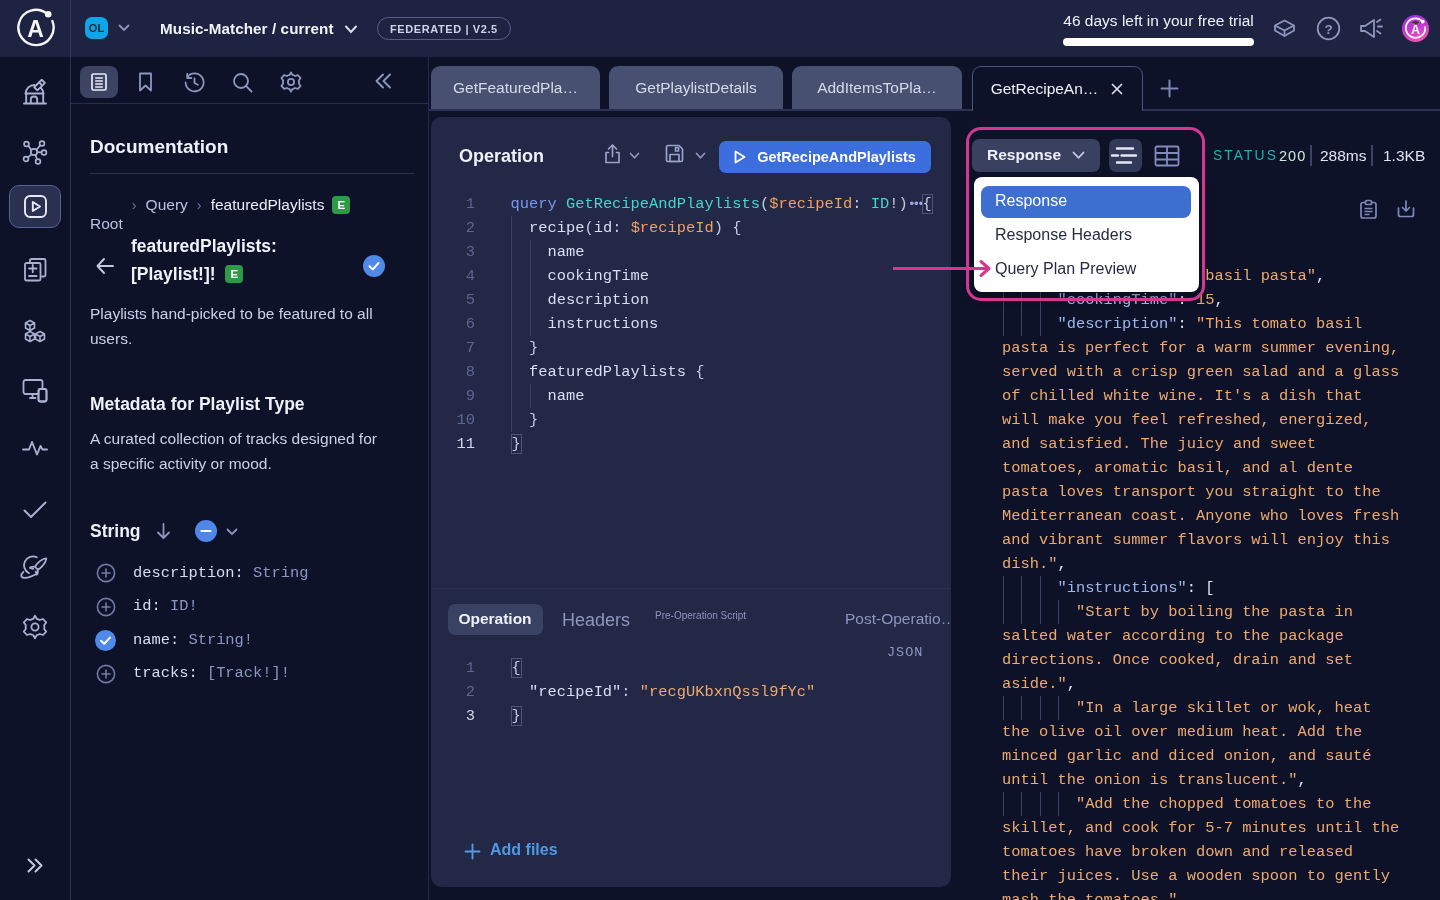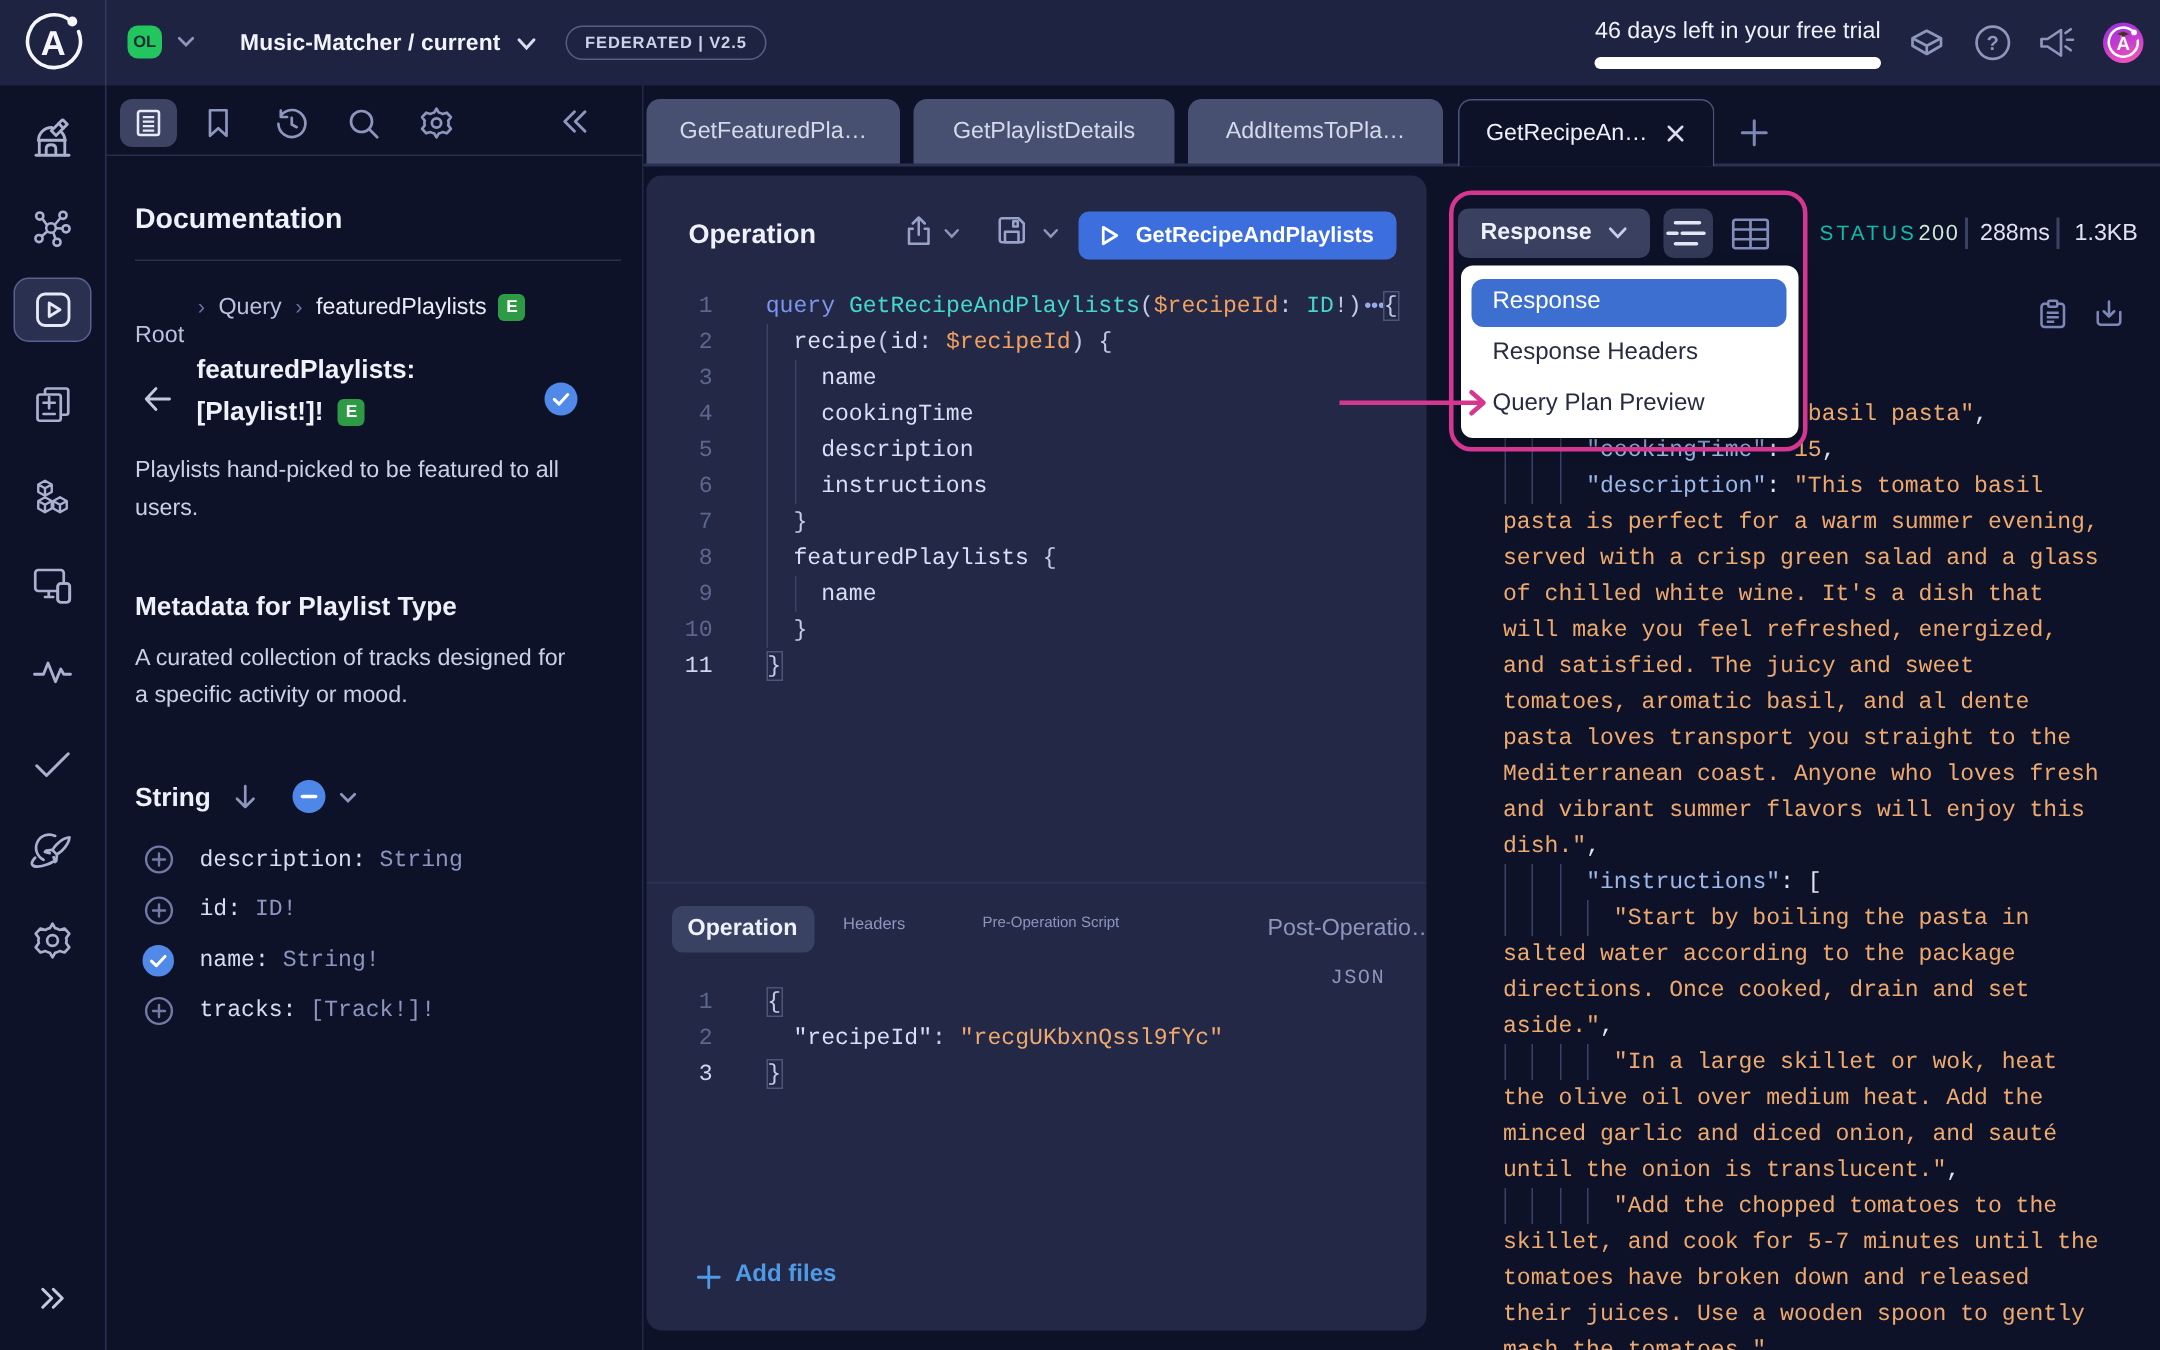--- a/index.html
+++ b/index.html
@@ -28,21 +28,21 @@
 
 <div class="abs" style="left:0;top:0;width:1440px;height:57px;background:#1e2341;"></div>
 <div class="abs" style="left:70px;top:0;width:1px;height:57px;background:#343a5c;"></div>
 
 <svg class="abs" style="left:15px;top:8px;" width="41" height="41" viewBox="0 0 41 41">
   <path d="M 31.8 5.6 A 17.6 17.6 0 1 0 37.4 13.1" fill="none" stroke="#f5f6fb" stroke-width="2.4" stroke-linecap="round"></path>
   <circle cx="33.2" cy="6.3" r="3.3" fill="#f5f6fb"></circle>
   <text x="20.5" y="28.6" font-size="23" font-weight="bold" fill="#f5f6fb" text-anchor="middle" font-family="Liberation Sans,sans-serif">A</text>
 </svg>
 
-<div class="abs" style="left:85px;top:17px;width:23px;height:22px;border-radius:7px;background:#22c55e;color:#0e2c34;font-size:11px;font-weight:bold;display:flex;align-items:center;justify-content:center;">OL</div>
+<div class="abs" style="left:85px;top:17px;width:23px;height:22px;border-radius:7px;background:#0ea5e9;color:#0e2c34;font-size:11px;font-weight:bold;display:flex;align-items:center;justify-content:center;">OL</div>
 <svg class="abs" style="left:118px;top:24px;" width="12" height="8" viewBox="0 0 12 8">
     <path d="M1.5 1.5 L6 6 L10.5 1.5" fill="none" stroke="#8d96bd" stroke-width="1.8" stroke-linecap="round"></path>
   </svg>
 
 <div class="abs" style="left:160px;top:19.5px;font-size:15.2px;font-weight:bold;color:#f2f4fb;letter-spacing:0.1px;">Music-Matcher / current</div>
 <svg class="abs" style="left:344px;top:25px;" width="14" height="9" viewBox="0 0 14 9">
     <path d="M2 1.5 L7 7 L12 1.5" fill="none" stroke="#d8dcee" stroke-width="2" stroke-linecap="round"></path>
   </svg>
 
 <div class="abs" style="left:377px;top:17px;height:23px;padding:0 12px;border:1.5px solid #565e85;border-radius:12px;display:flex;align-items:center;color:#ccd2e8;font-size:11px;font-weight:bold;letter-spacing:0.6px;">FEDERATED | V2.5</div>
@@ -300,21 +300,21 @@
   <div class="cl" style="top:171px;"><span class="ln">5</span><span class="cc">    description</span></div>
   <div class="cl" style="top:195px;"><span class="ln">6</span><span class="cc">    instructions</span></div>
   <div class="cl" style="top:219px;"><span class="ln">7</span><span class="cc">  <span class="pu">}</span></span></div>
   <div class="cl" style="top:243px;"><span class="ln">8</span><span class="cc">  featuredPlaylists <span class="pu">{</span></span></div>
   <div class="cl" style="top:267px;"><span class="ln">9</span><span class="cc">    name</span></div>
   <div class="cl" style="top:291px;"><span class="ln">10</span><span class="cc">  <span class="pu">}</span></span></div>
   <div class="cl" style="top:315px;"><span class="ln" style="color:#d0d6ec;">11</span><span class="cc"><span class="bx pu">}</span></span></div>
 
   <div class="abs" style="left:0;top:471px;width:520px;height:1px;background:#2b3152;"></div>
   <div class="abs" style="left:16.5px;top:486.5px;width:95px;height:31.5px;border-radius:7px;background:#3a4263;color:#eef1fa;font-size:15.5px;font-weight:bold;display:flex;align-items:center;justify-content:center;">Operation</div>
-  <div class="abs" style="left:131px;top:493px;font-size:11px;color:#8d96bd;">Headers</div>
+  <div class="abs" style="left:131px;top:493px;font-size:18px;color:#8d96bd;">Headers</div>
   <div class="abs" style="left:224px;top:493px;font-size:10px;color:#8d96bd;">Pre-Operation Script</div>
   <div class="abs" style="left:414px;top:493px;font-size:15.5px;color:#8d96bd;white-space:nowrap;">Post-Operatio…</div>
   <div class="abs mono" style="left:456px;top:528px;font-size:13.5px;color:#8d96bd;letter-spacing:1px;">JSON</div>
   <div class="cl" style="top:539px;"><span class="ln">1</span><span class="cc"><span class="bx pu">{</span></span></div>
   <div class="cl" style="top:563px;"><span class="ln">2</span><span class="cc">  <span style="color:#d9def5;">"recipeId"</span><span class="pu">:</span> <span class="st">"recgUKbxnQssl9fYc"</span></span></div>
   <div class="cl" style="top:587px;"><span class="ln" style="color:#d0d6ec;">3</span><span class="cc"><span class="bx pu">}</span></span></div>
 
   <svg class="abs" style="left:33px;top:726px;" width="17" height="17" viewBox="0 0 17 17">
       <path d="M8.5 1.5 L8.5 15.5 M1.5 8.5 L15.5 8.5" stroke="#4f9ae6" stroke-width="1.9" stroke-linecap="round"></path>
     </svg>

